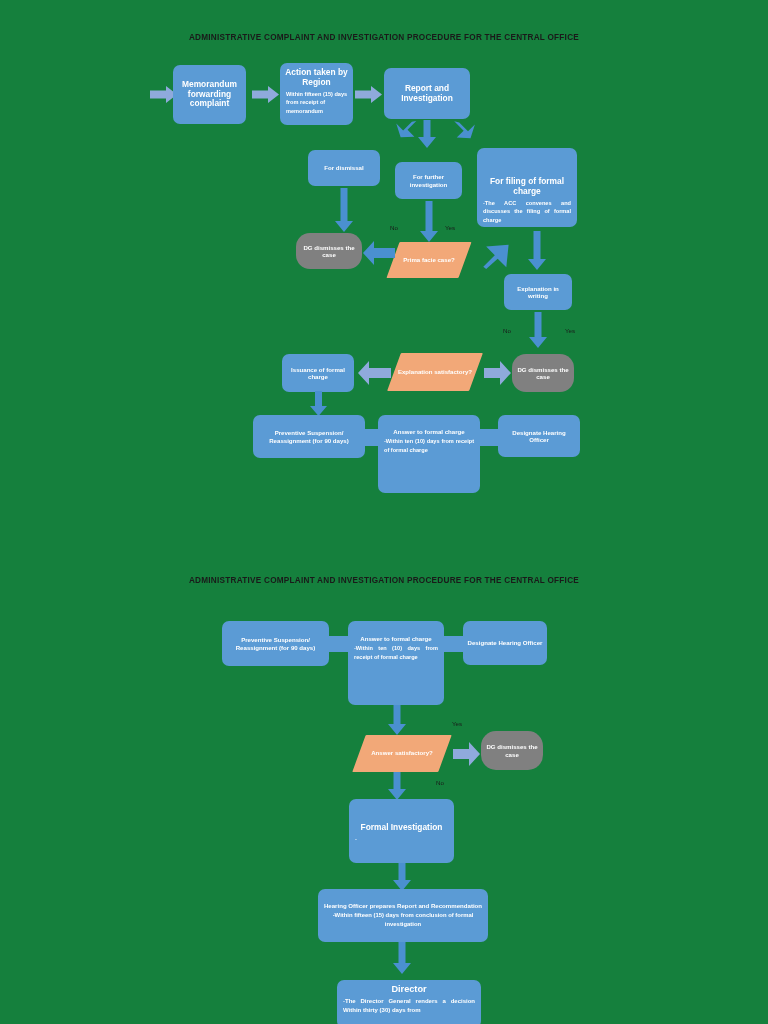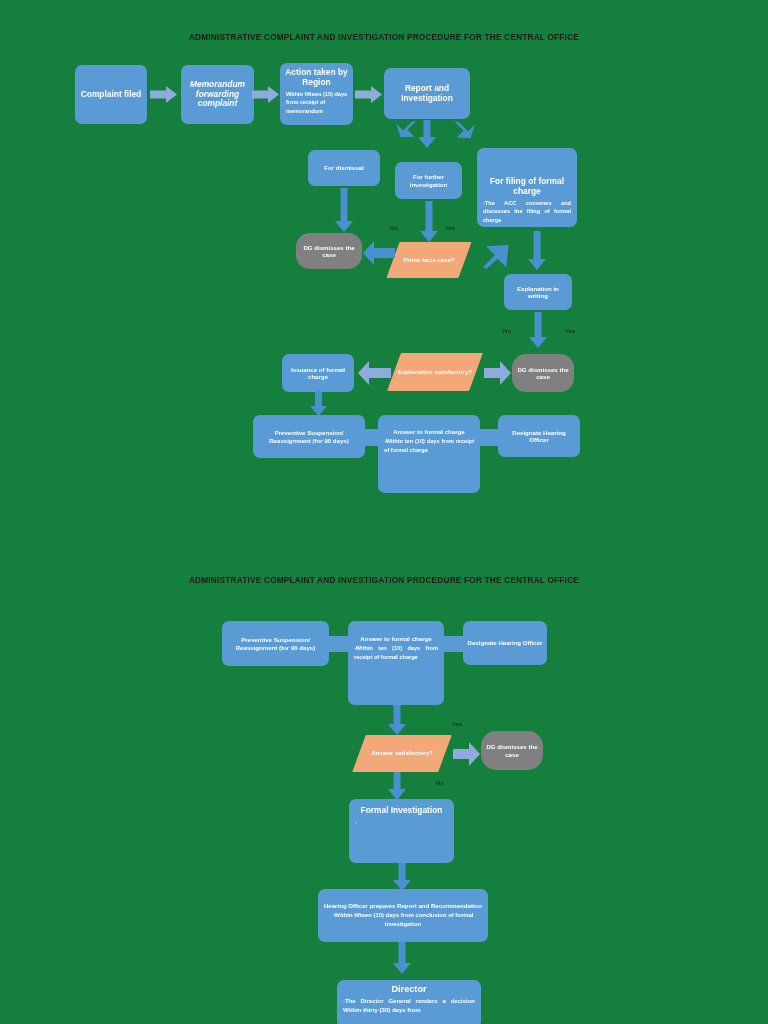--- a/index.html
+++ b/index.html
@@ -99,31 +99,28 @@
   
   .bar { position: absolute; background: #5b9bd5; }
 </style>
 </head>
 <body>
 
 <div id="page">
 
   <div class="sheet-title" style="left:0; top:33px; width:768px;">ADMINISTRATIVE COMPLAINT AND INVESTIGATION PROCEDURE FOR THE CENTRAL OFFICE</div>
 
-  <div class="node blue" style="left:75px; top:65px; width:72px; height:59px;">
-    <span class="hd">Complaint filed</span>
-  </div>
 
   <div class="ar" style="left:150px; top:86px;">
     <svg width="28" height="17" viewBox="0 0 28 17">
         <path d="M0 4.5 H16 V0 L27 8.5 L16 17 V12.5 H0 Z" fill="#8faadc"></path>
       </svg>
   </div>
 
-  <div class="node blue" style="left:181px; top:65px; width:73px; height:59px;font-style:italic;">
+  <div class="node blue" style="left:173px; top:65px; width:73px; height:59px;">
     <span class="hd">Memorandum forwarding complaint</span>
   </div>
 
   <div class="ar" style="left:252px; top:86px;">
     <svg width="28" height="17" viewBox="0 0 28 17">
         <path d="M0 4.5 H16 V0 L27 8.5 L16 17 V12.5 H0 Z" fill="#8faadc"></path>
       </svg>
   </div>
 
   <div class="node blue" style="left:280px; top:63px; width:73px; height:62px; justify-content:flex-start; padding-top:5px;align-items:center;">
@@ -313,21 +310,21 @@
   </div>
 
   <div class="ar" style="left:388px; top:772px;">
     <svg width="18" height="28" viewBox="0 0 18 28">
         <path d="M5.5 0 H12.5 V17 H18 L9 28 L0 17 H5.5 Z" fill="#4a90d0"></path>
       </svg>
   </div>
 
   <div class="yn" style="left:436px; top:779px;">No</div>
 
-  <div class="node blue" style="left:349px; top:799px; width:105px; height:64px; justify-content:flex-start; padding-top:7px;">
+  <div class="node blue" style="left:349px; top:799px; width:105px; height:64px; justify-content:center; padding-top:7px;">
     <span class="hd">Formal Investigation</span>
     <span class="sub leftish">-</span>
   </div>
 
   <div class="ar" style="left:393px; top:863px;">
     <svg width="18" height="28" viewBox="0 0 18 28">
         <path d="M5.5 0 H12.5 V17 H18 L9 28 L0 17 H5.5 Z" fill="#4a90d0"></path>
       </svg>
   </div>
 

